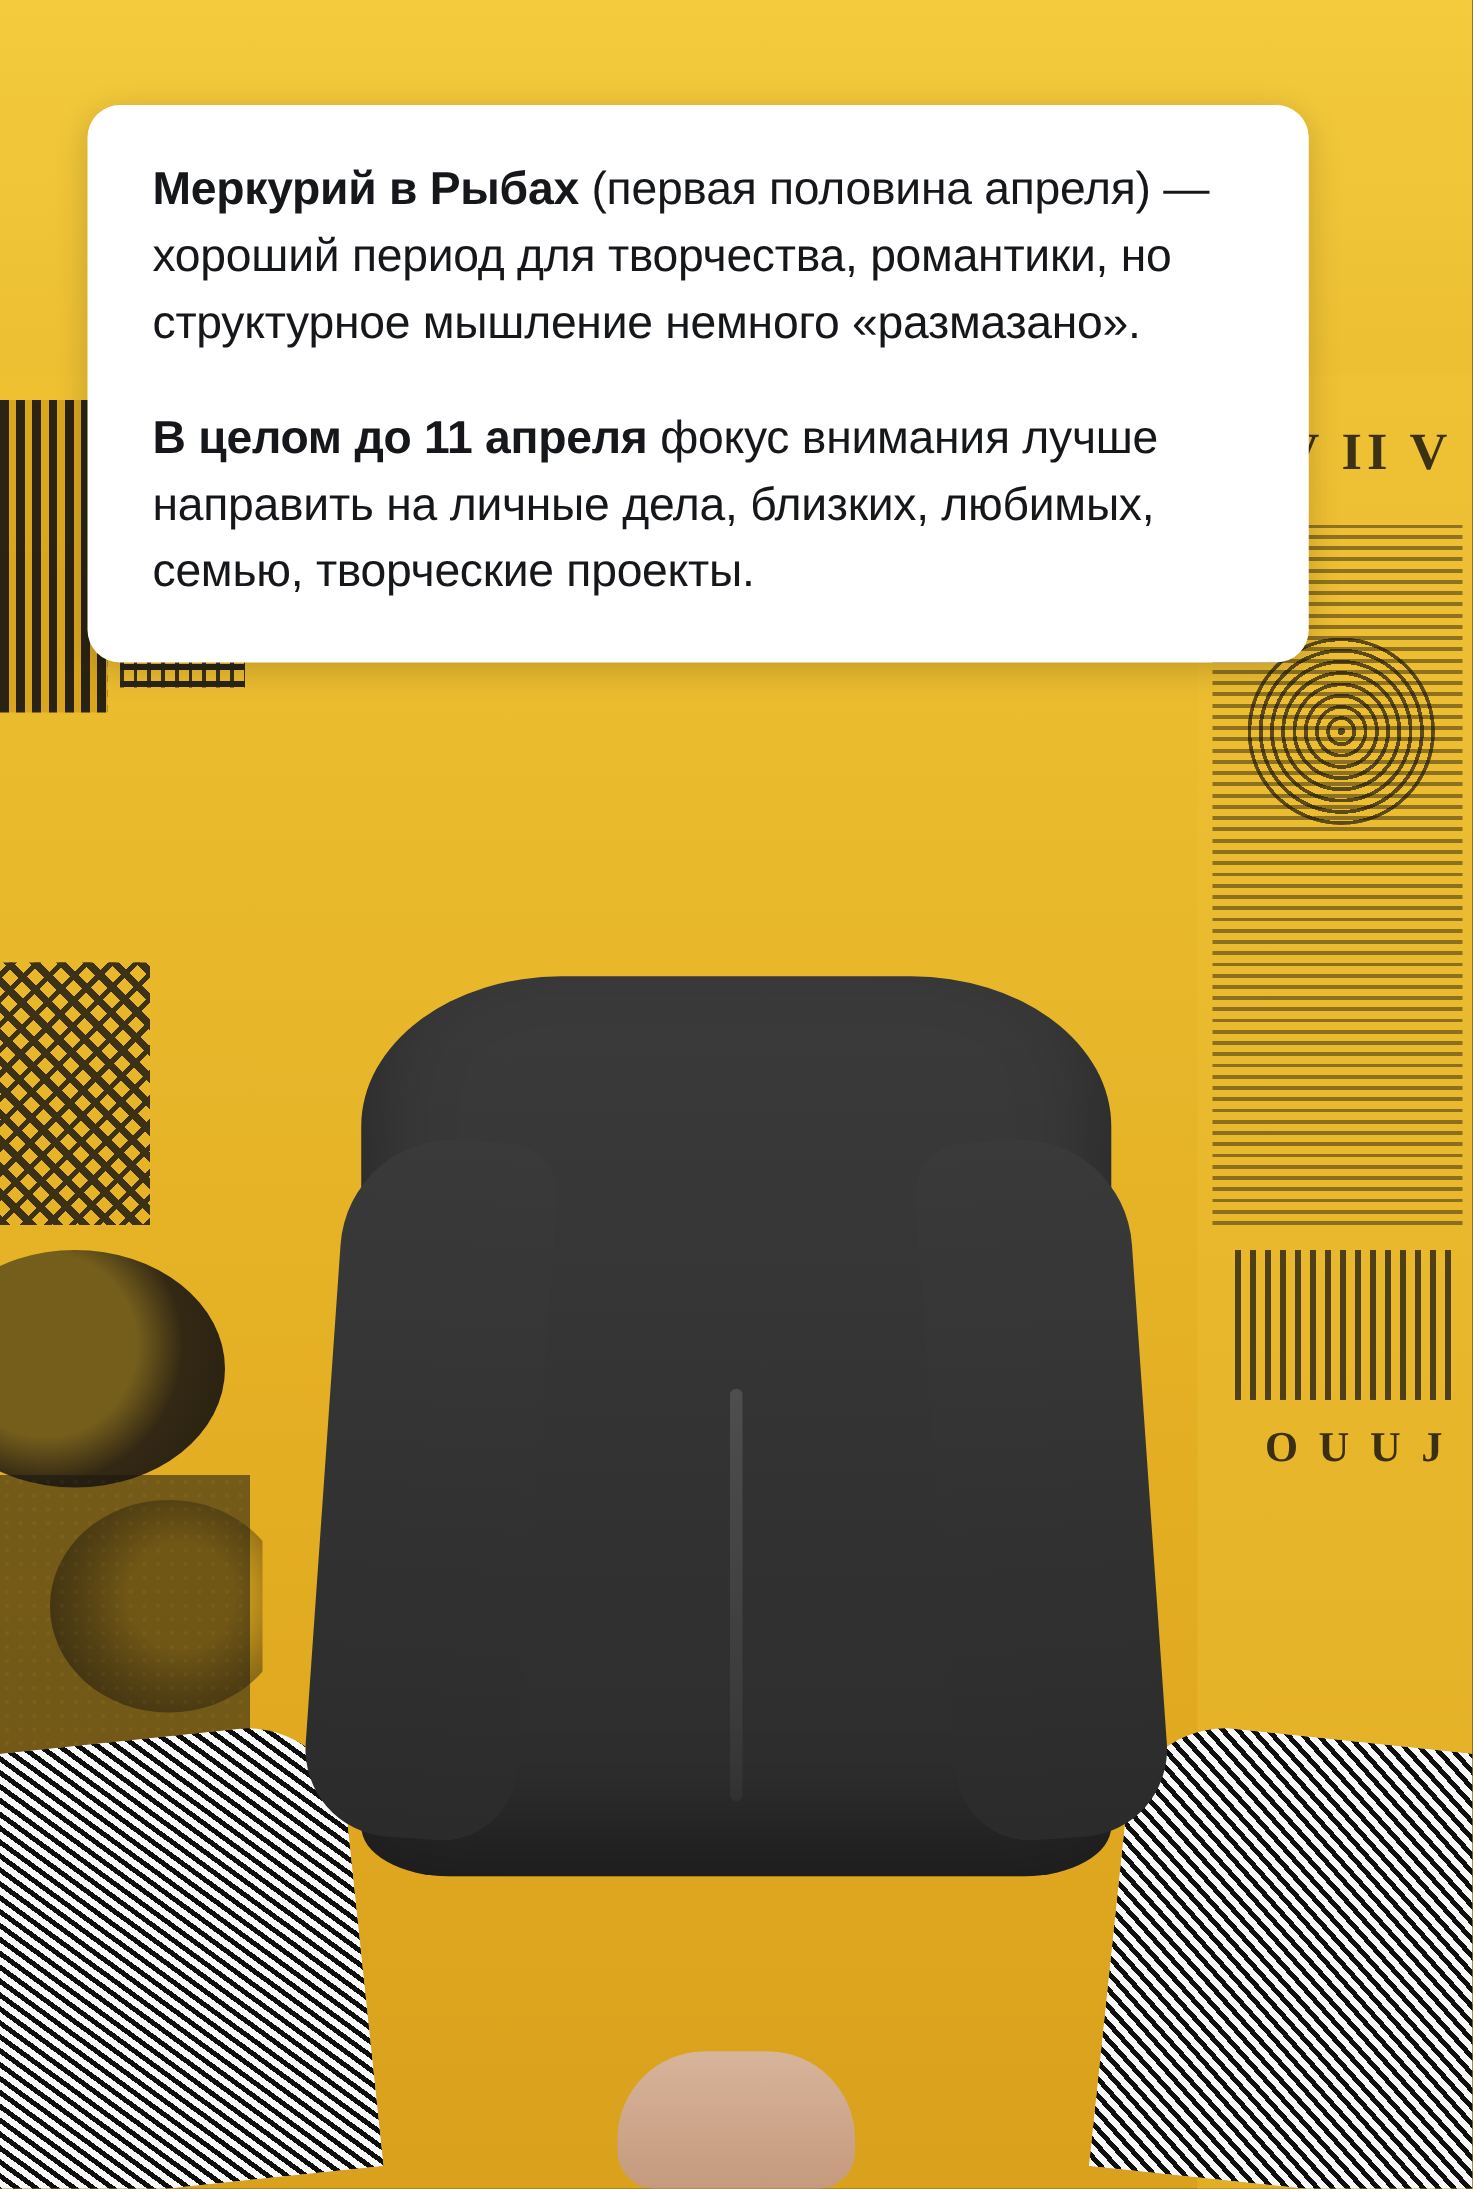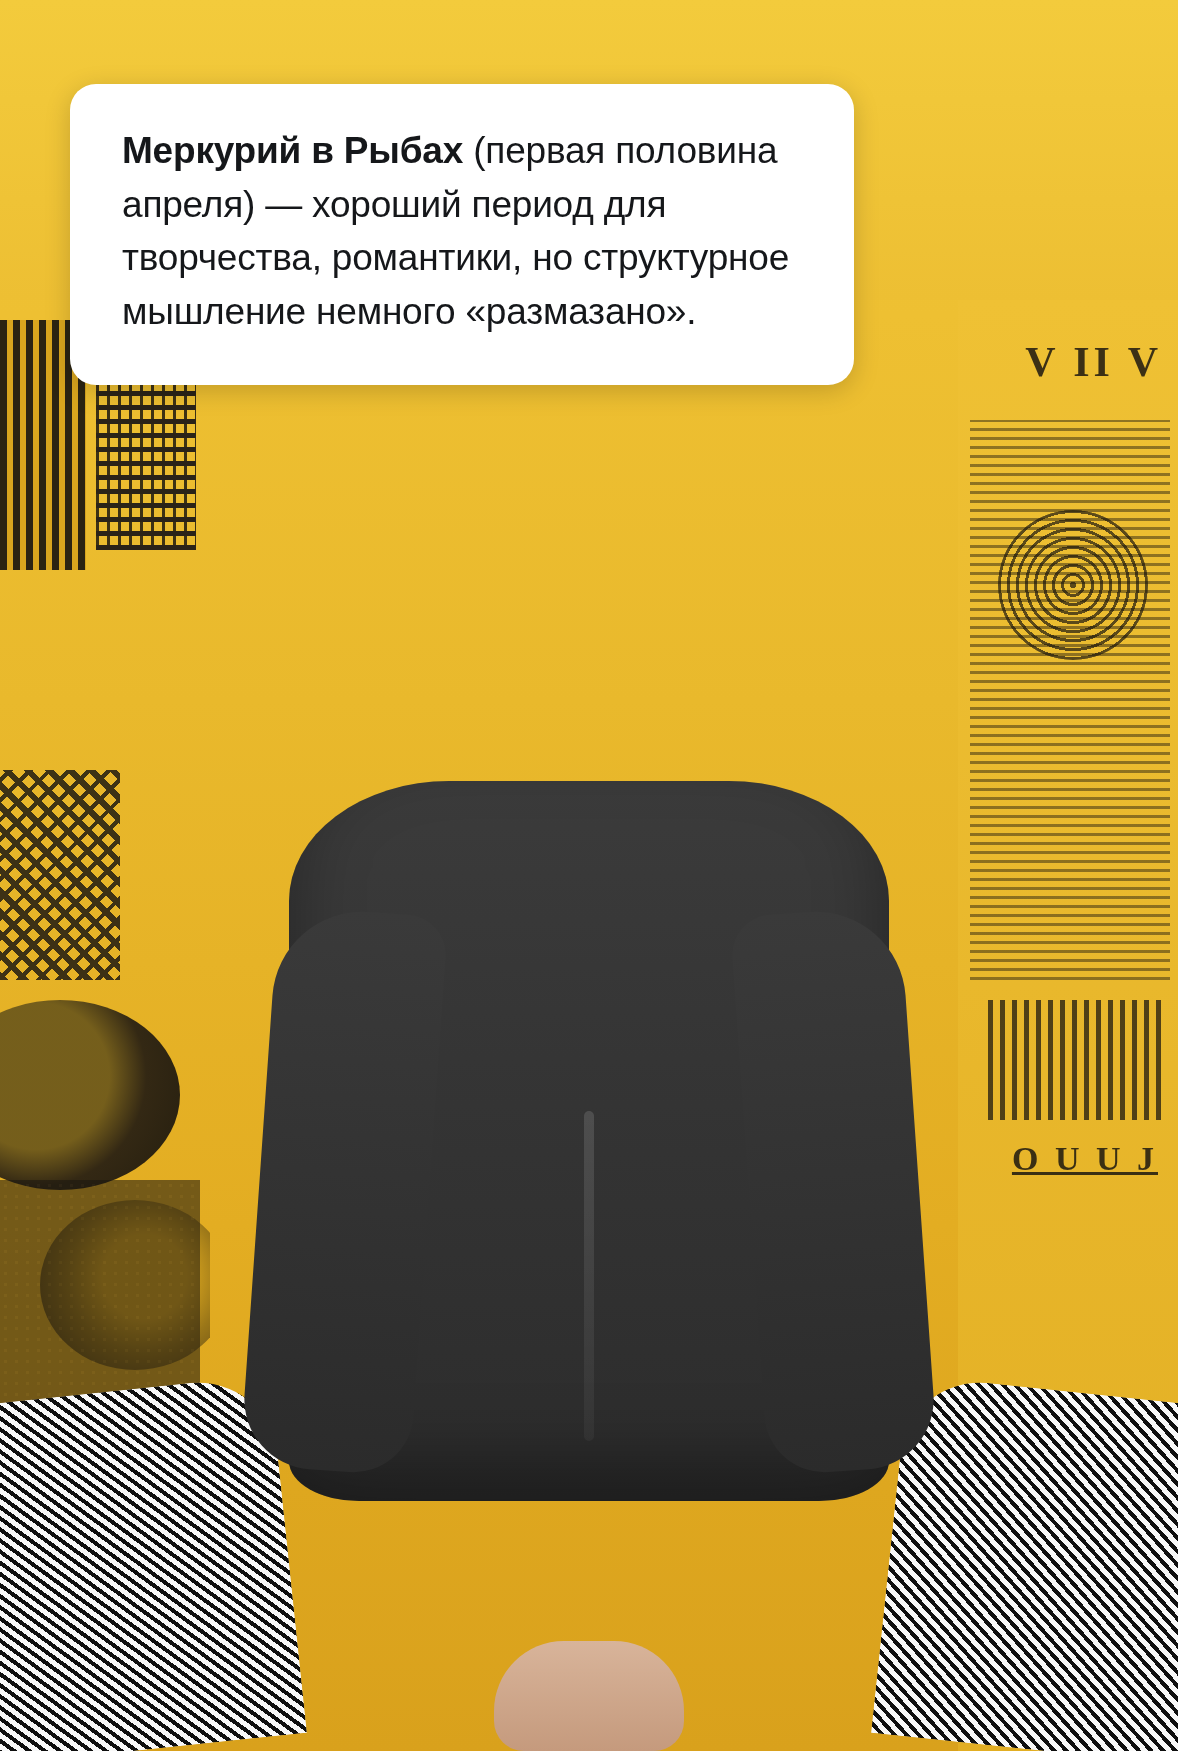--- a/index.html
+++ b/index.html
@@ -98,21 +98,21 @@
   }
   .art-right .glyph {
     position: absolute;
     color: #1d1810;
     font-family: "Liberation Serif", serif;
     font-weight: bold;
     letter-spacing: 4px;
     opacity: .85;
   }
   .art-right .g1 { right: 16px; top: 38px; font-size: 42px; }
-  .art-right .g2 { right: 20px; top: 840px; font-size: 34px; text-decoration: underline; }
+  .art-right .g2 { right: 20px; top: 840px; font-size: 34px; }
   .art-right .block1 {
     position: absolute; right: 10px; top: 700px; width: 180px; height: 120px;
     background:
       repeating-linear-gradient(90deg, #1d1810 0 5px, rgba(0,0,0,0) 5px 12px);
     opacity: .75;
   }
   .art-right .swirl {
     position: absolute; right: 30px; top: 210px; width: 150px; height: 150px;
     border-radius: 50%;
     background:
@@ -183,21 +183,21 @@
     height: 110px;
     background: linear-gradient(180deg, #d8b49a, #c59a7d);
     border-radius: 70px 70px 30px 30px;
   }
 
   
   .card {
     position: absolute;
     left: 70px;
     top: 84px;
-    width: 784px;
+    width: 977px;
     background: #ffffff;
     border-radius: 26px;
     padding: 40px 46px 46px 52px;
     box-sizing: border-box;
     box-shadow: 0 6px 26px rgba(0,0,0,.18);
   }
   .para {
     font-size: 37px;
     line-height: 1.45;
     color: #15171a;
@@ -239,15 +239,18 @@
       <div class="sleeve-l"></div>
       <div class="sleeve-r"></div>
       <div class="hands"></div>
     </div>
   </div>
 
   <div class="card">
     <p class="para">
       <b>Меркурий в Рыбах</b><span> (первая половина апреля) — хороший период для творчества, романтики, но структурное мышление немного «размазано».</span>
     </p>
+    <p class="para">
+      <b>В целом до 11 апреля</b><span> фокус внимания лучше направить на личные дела, близких, любимых, семью, творческие проекты.</span>
+    </p>
   </div>
 
 </div>
 
 </body></html>

